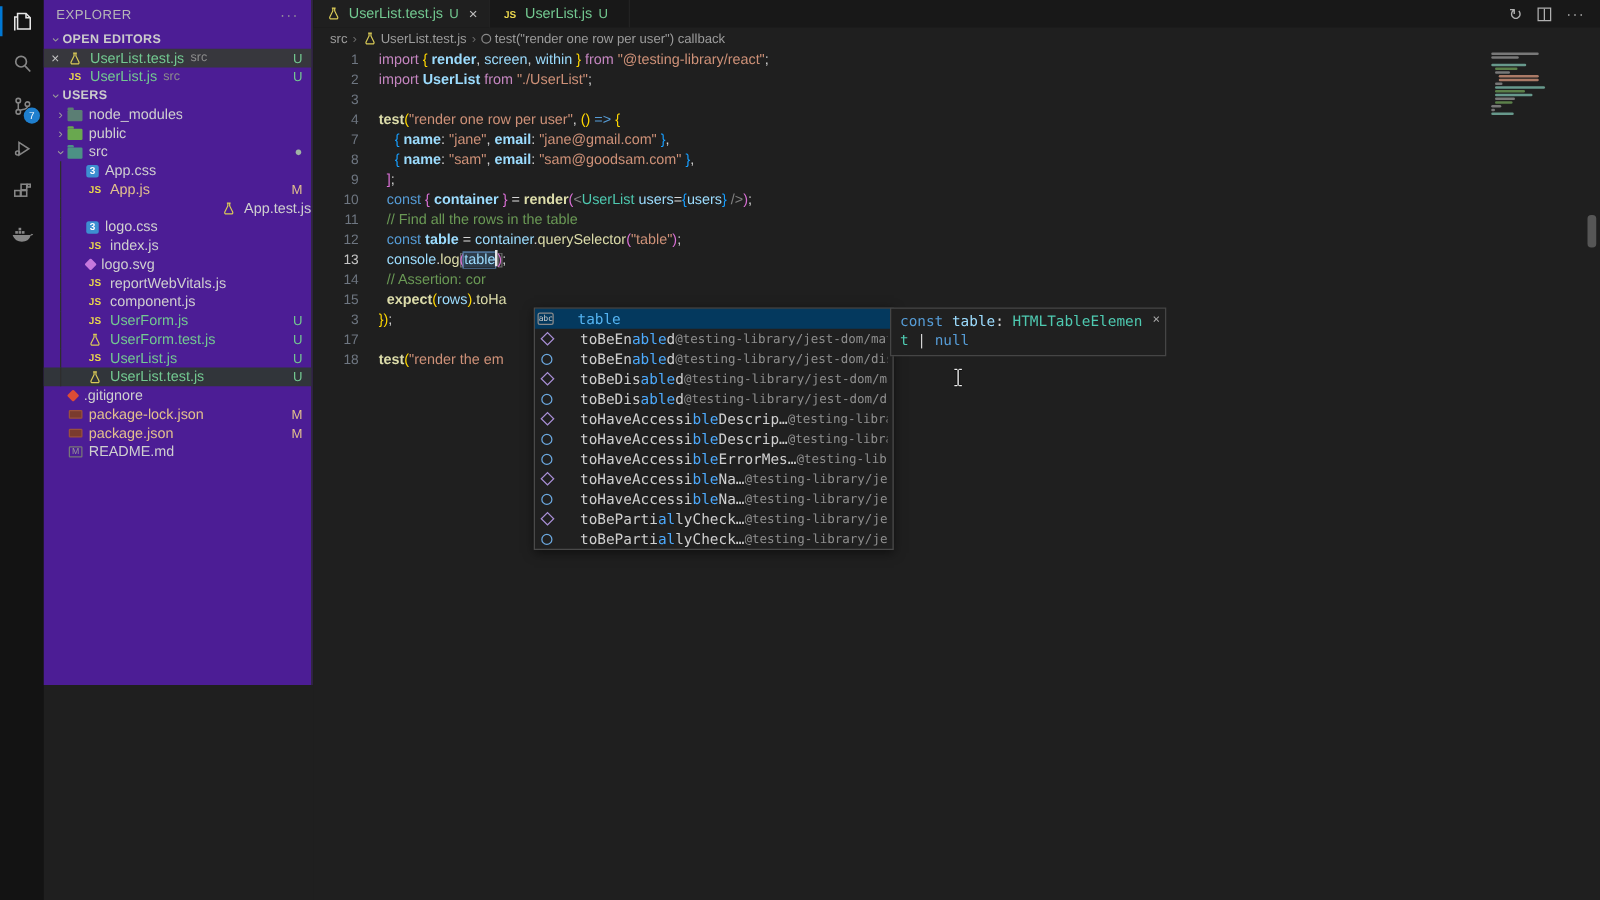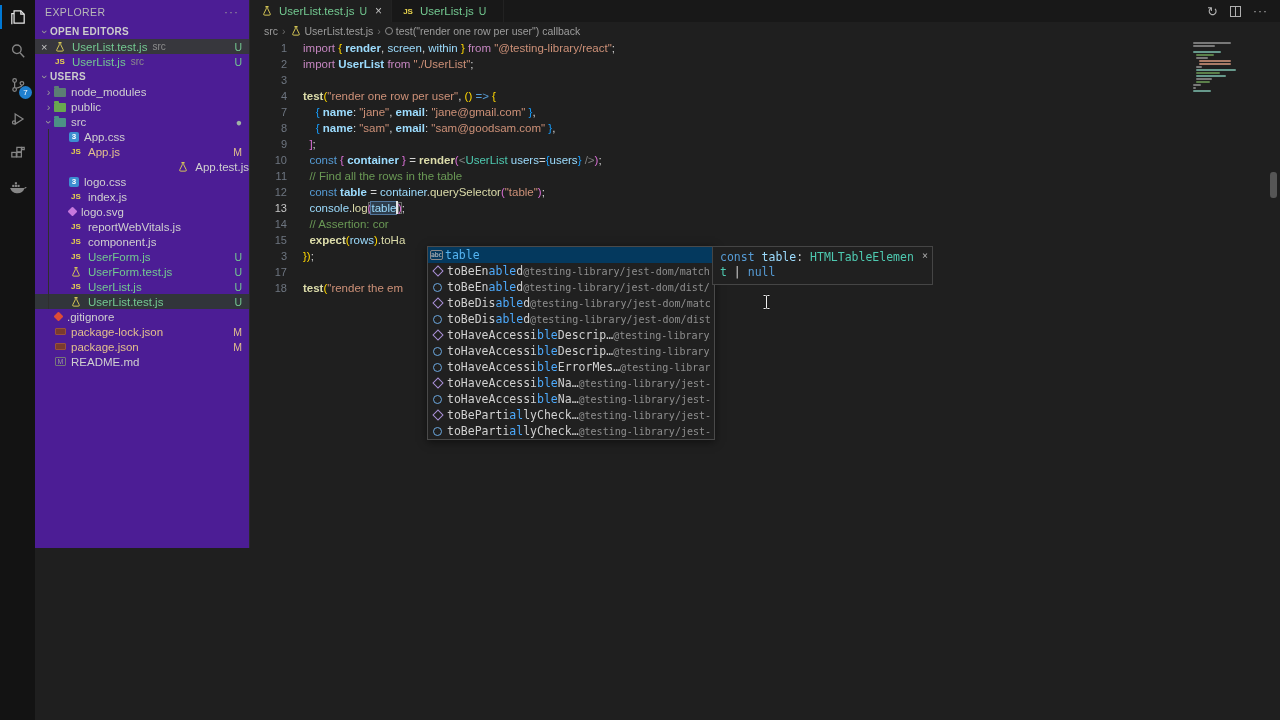--- a/index.html
+++ b/index.html
@@ -82,21 +82,21 @@
   .minimap{position:absolute;left:942px;top:42px;width:52px}
   .mm-bar{height:2px;margin-bottom:1px;border-radius:1px}
   .scroll-thumb{position:absolute;right:3px;top:172px;width:7px;height:26px;background:#565656;border-radius:3px}
 
   
   .suggest{position:absolute;left:427px;top:246px;width:288px;background:#202020;border:1px solid #4a4a4a;font-family:"DejaVu Sans Mono","Liberation Mono",monospace;font-size:11.5px;box-shadow:0 2px 8px rgba(0,0,0,.5)}
   .sg-row{height:16px;display:flex;align-items:center;padding:0 4px 0 2px;cursor:pointer;color:#d0d0d0}
   .sg-row.selected{background:#04395e;color:#54b4f2}
   .sg-row .h{color:#4daafc}
   .sg-detail{margin-left:auto;color:#8f8f8f;font-size:10px;overflow:hidden;white-space:nowrap}
-  .si{width:15px;height:16px;flex:none;display:inline-flex;align-items:center;justify-content:center;margin-right:2px}
+  .si{width:15px;height:16px;flex:none;display:inline-flex;align-items:center;justify-content:center;margin-right:19px}
   .si-word{color:#c8c8c8;font-size:6.5px;letter-spacing:-.3px;border:1px solid #8a8a8a;border-radius:2px;width:13px;height:10px}
   .si-m1::before{content:"";width:6px;height:6px;border:1.2px solid #a98fd6;transform:rotate(45deg)}
   .si-m2::before{content:"";width:7px;height:7px;border:1.2px solid #6ca9e0;border-radius:50%}
 
   
   .hover-popup{position:absolute;left:712px;top:246px;width:221px;background:#202020;border:1px solid #454545;padding:3px 16px 4px 7px;font-family:"DejaVu Sans Mono","Liberation Mono",monospace;font-size:11.5px;line-height:15px;word-break:break-all}
   .hp-close{position:absolute;top:1px;right:4px;color:#a8a8a8;font-size:10px;cursor:pointer}
 
   
   .fi-test svg,.bc-test svg{display:block}

